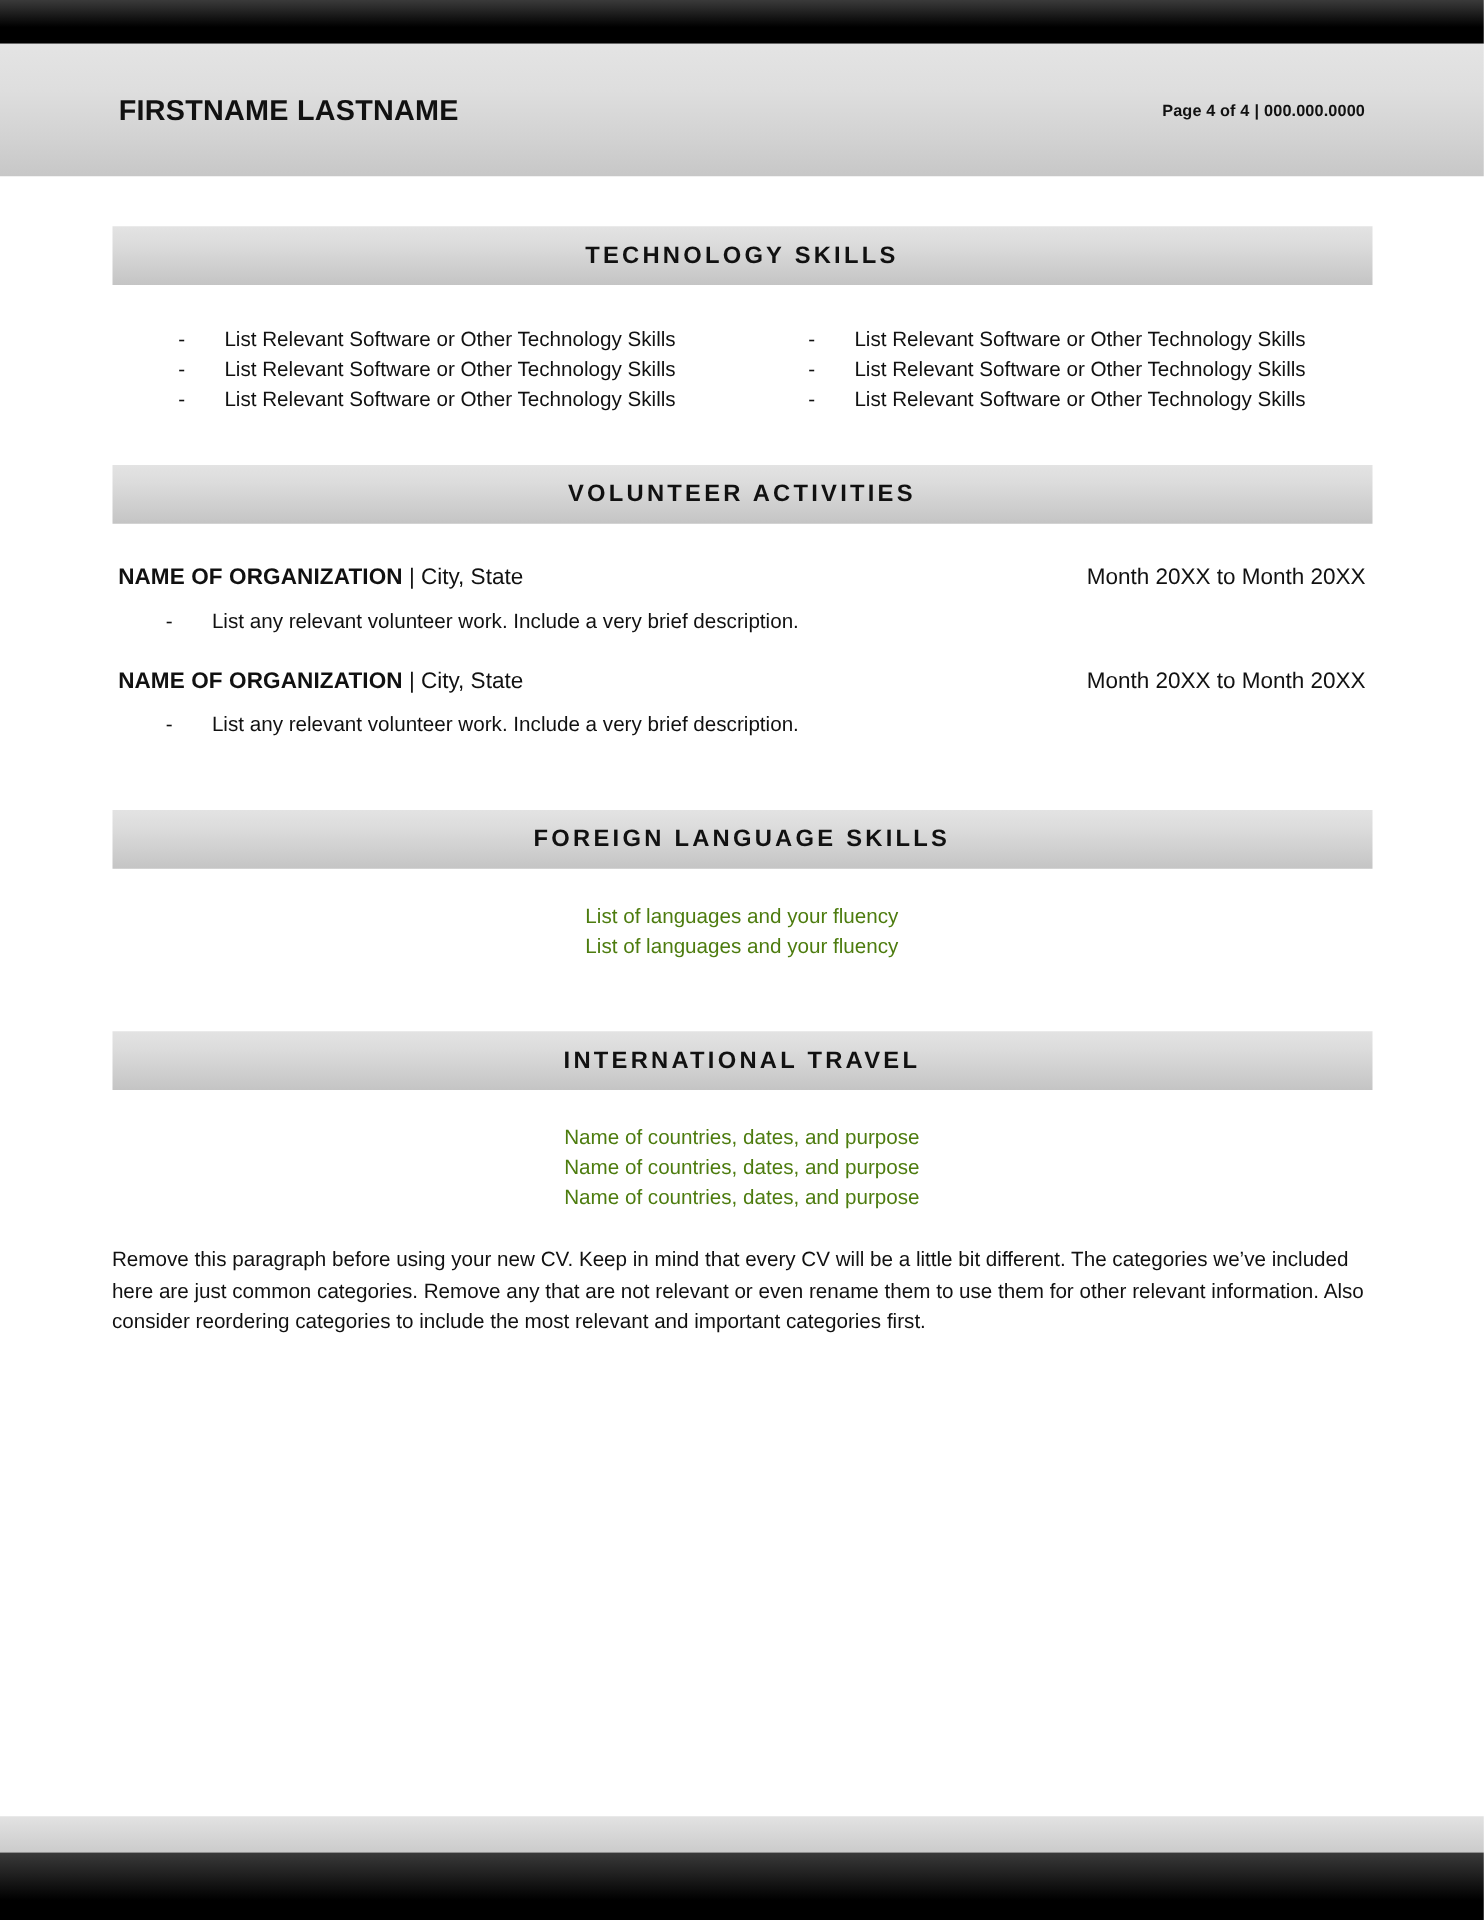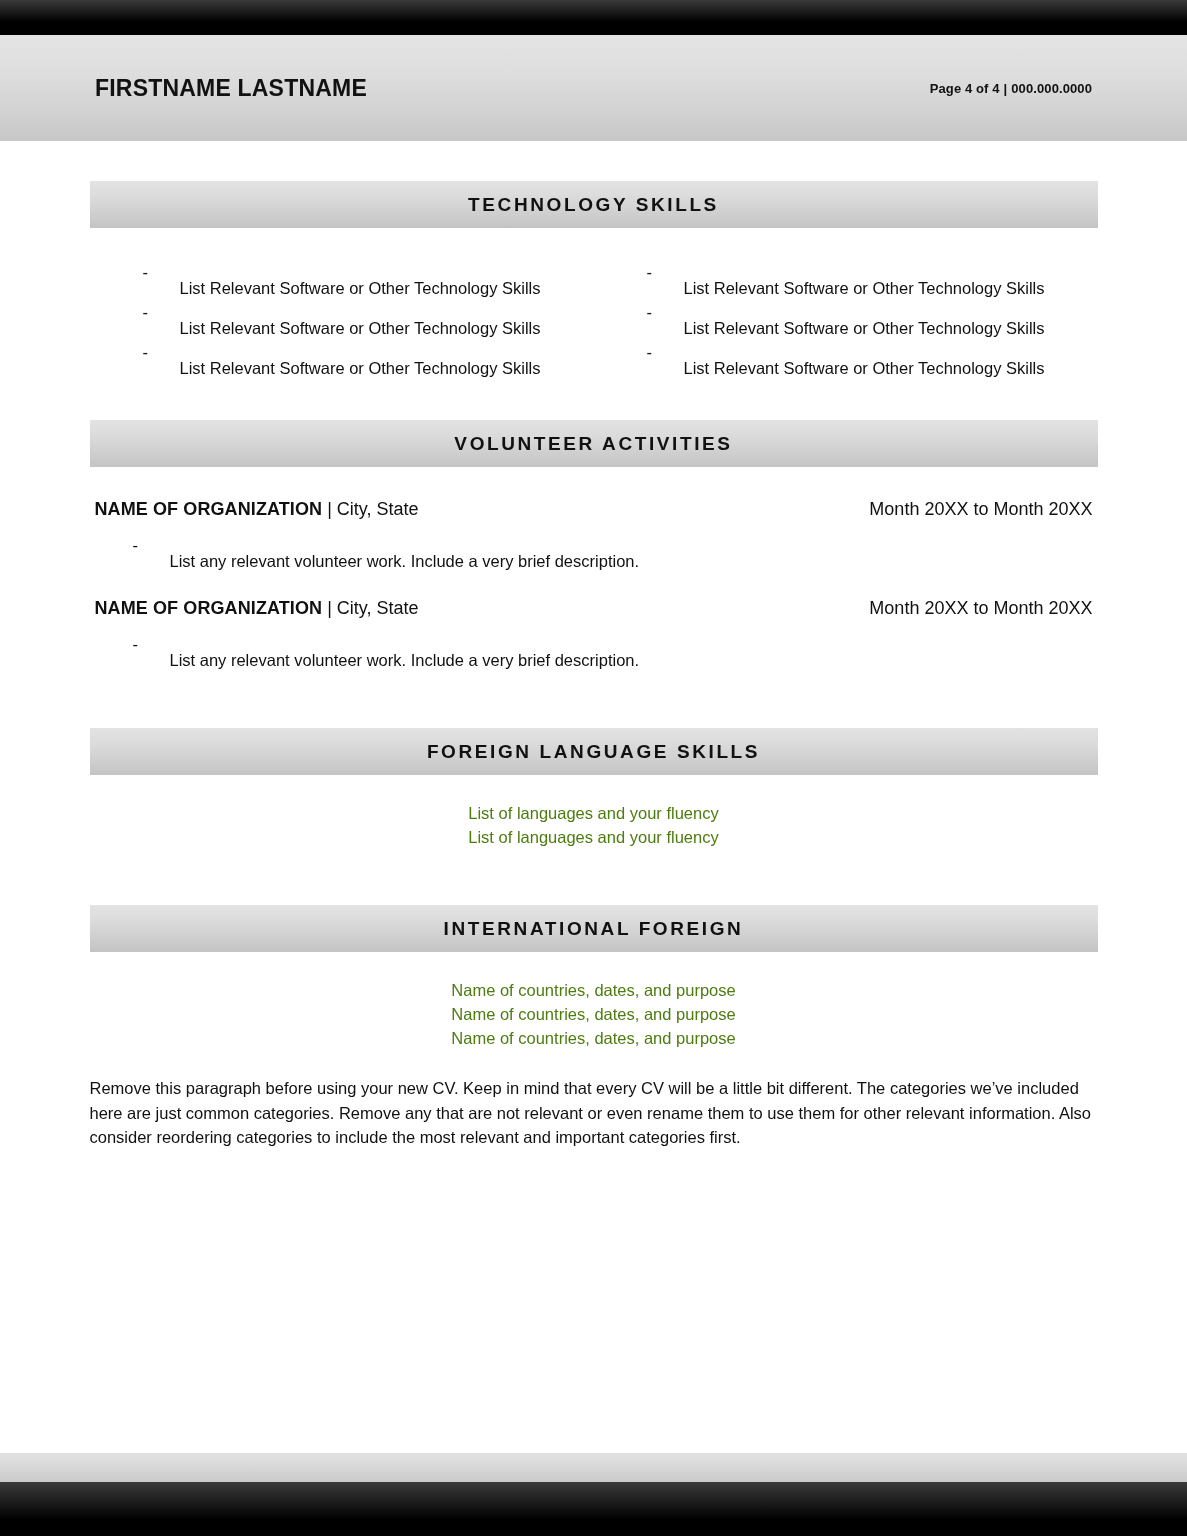--- a/index.html
+++ b/index.html
@@ -131,21 +131,21 @@
     line-height: 24px;
     font-size: 16.5px;
     color: #111111;
   }
   .tech-col .bullet-row { padding-left: 53px; }
   .bullet-dash {
     width: 37px;
     flex: 0 0 37px;
     font-size: 16.5px;
   }
-  .bullet-text { white-space: nowrap; margin-top: 16px; }
+  .bullet-text { white-space: nowrap; }
 
   
   .vol-spacer-top { height: 30px; }
   .vol-entry-row {
     display: flex;
     justify-content: space-between;
     align-items: baseline;
     width: 1008px;
     margin: 0 auto;
     padding: 0 5px 0 5px;
@@ -297,21 +297,21 @@
 
     <div class="center-block">
       <span class="center-line">List of languages and your fluency</span>
       <span class="center-line">List of languages and your fluency</span>
     </div>
 
     <div class="spacer-lg"></div>
     <div class="spacer-sm"></div>
 
     <div class="section-bar">
-      <div class="section-bar-title">INTERNATIONAL FOREIGN</div>
+      <div class="section-bar-title">INTERNATIONAL TRAVEL</div>
     </div>
 
     <div class="spacer-md"></div>
 
     <div class="center-block">
       <span class="center-line">Name of countries, dates, and purpose</span>
       <span class="center-line">Name of countries, dates, and purpose</span>
       <span class="center-line">Name of countries, dates, and purpose</span>
     </div>
 

